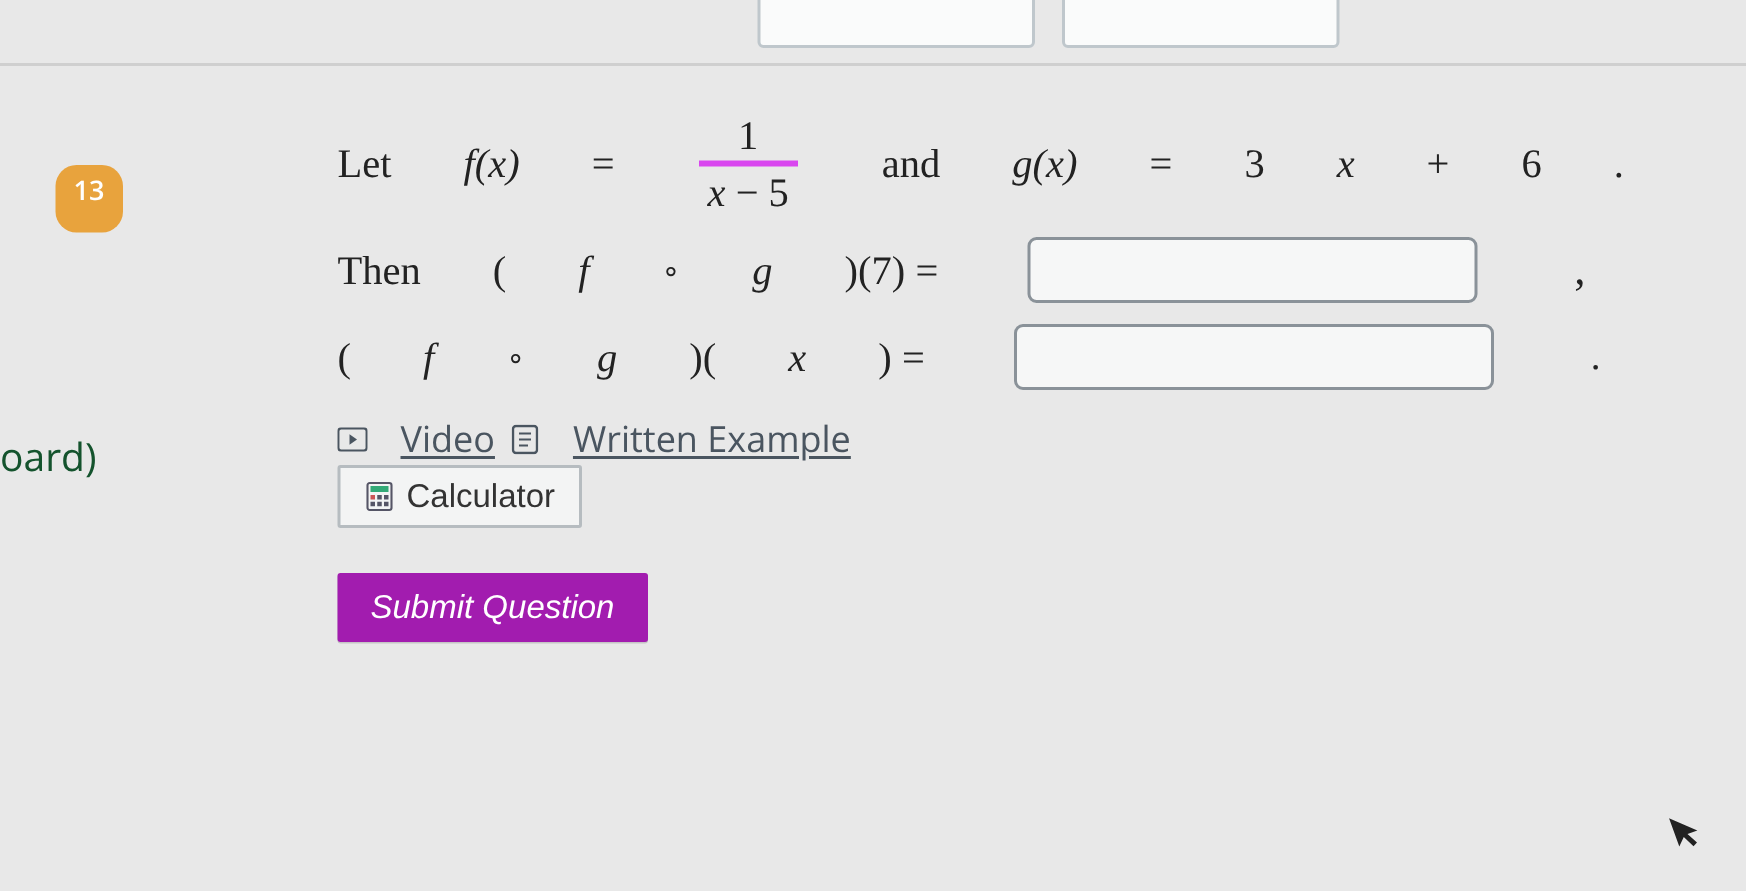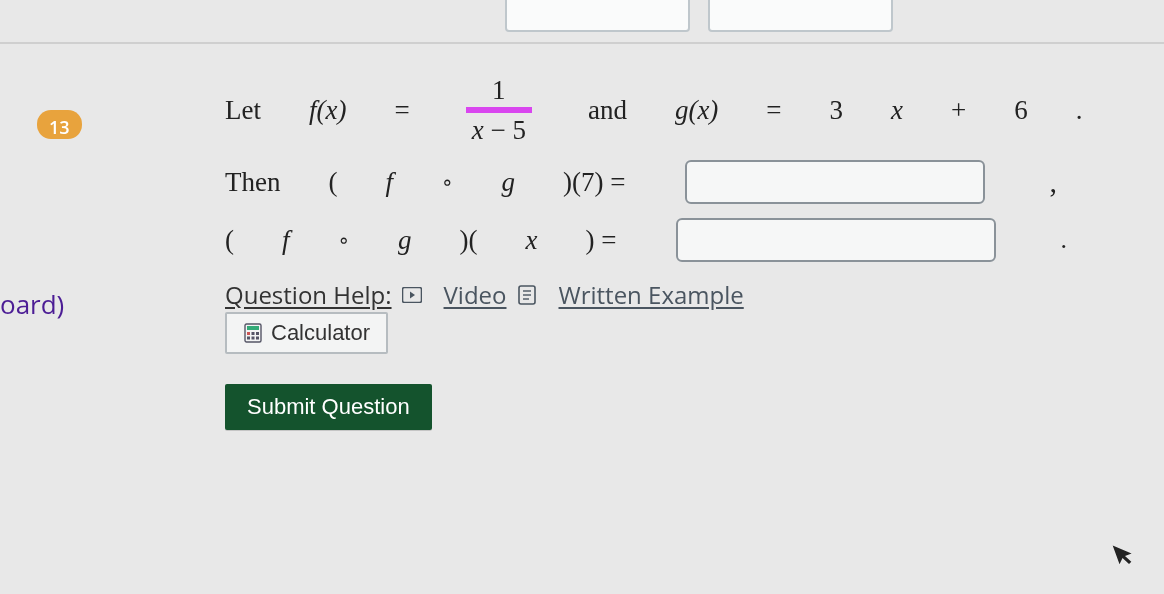--- a/index.html
+++ b/index.html
@@ -35,29 +35,29 @@
     background: #fafbfb;
   }
   .badge {
     position: absolute;
     left: 37px;
     top: 110px;
     background: #e8a33d;
     color: #fff;
     font-weight: 600;
     font-size: 18px;
-    padding: 5px 12px 0 12px;
+    padding: 5px 12px 16px 12px;
     border-radius: 14px;
   }
   .board-label {
     position: absolute;
     left: 0;
     top: 286px;
     font-size: 26px;
-    color: #4c1d95;
+    color: #14532d;
   }
   .question {
     position: absolute;
     left: 225px;
     top: 75px;
     right: 40px;
     font-size: 27px;
     color: #222;
   }
   .mathline {
@@ -69,21 +69,21 @@
   }
   .mi { font-family: "Cambria Math", "Times New Roman", serif; }
   .it { font-style: italic; }
   .frac {
     display: inline-block;
     text-align: center;
     vertical-align: middle;
     margin: 0 8px;
   }
   .frac .num { display:block; padding: 0 6px 1px 6px; }
-  .frac .den { display:block; border-top: 6px solid #d946ef; padding: 2px 6px 0 6px;}
+  .frac .den { display:block; border-top: 4px solid #d946ef; padding: 2px 6px 0 6px;}
   .answer-input {
     height: 44px;
     border: 2px solid #8a9299;
     border-radius: 6px;
     background: #f6f7f7;
     font-size: 20px;
     padding: 4px 8px;
     margin-left: 12px;
   }
   .ai1 { width: 300px; }
@@ -120,28 +120,29 @@
     border: 2px solid #b6bcc0;
     background: #f3f4f4;
     padding: 6px 16px;
     font-size: 22px;
     color: #333;
     cursor: pointer;
     border-radius: 2px;
   }
   .submit-btn {
     margin-top: 30px;
-    background: #14532d;
+    background: #a21caf;
     color: #fff;
     border: none;
     padding: 10px 22px;
     font-size: 22px;
     cursor: pointer;
     border-radius: 2px;
     box-shadow: 0 1px 0 rgba(0,0,0,.15);
+    font-style: italic;
   }
   .cursor {
     position: absolute;
     right: 28px;
     bottom: 20px;
     font-size: 26px;
     color: #222;
     transform: rotate(-20deg);
   }
 </style>
@@ -196,21 +197,20 @@
       <span class="mi" style="font-size:20px"> ∘ </span>
       <span class="mi it">g</span>
       <span class="mi">)(</span>
       <span class="mi it">x</span>
       <span class="mi">) = </span>
     <input type="text" class="answer-input ai2" value="" style="">
     <span class="mi" style="margin-left:16px;font-size:26px">.</span>
   </div>
 
   <div class="help-row">
-    <span class="help-label">Question Help:</span>
     <span class="help-link">
       <span class="icon-box">
         <svg width="20" height="16" viewBox="0 0 20 16">
             <rect x="0.5" y="0.5" width="19" height="15" rx="2" fill="none" stroke="#4a5560" stroke-width="1.6"></rect>
             <path d="M8 4.5 L13 8 L8 11.5 Z" fill="#4a5560"></path>
           </svg>
       </span>
       <span>Video</span>
     </span>
     <span class="help-link">

